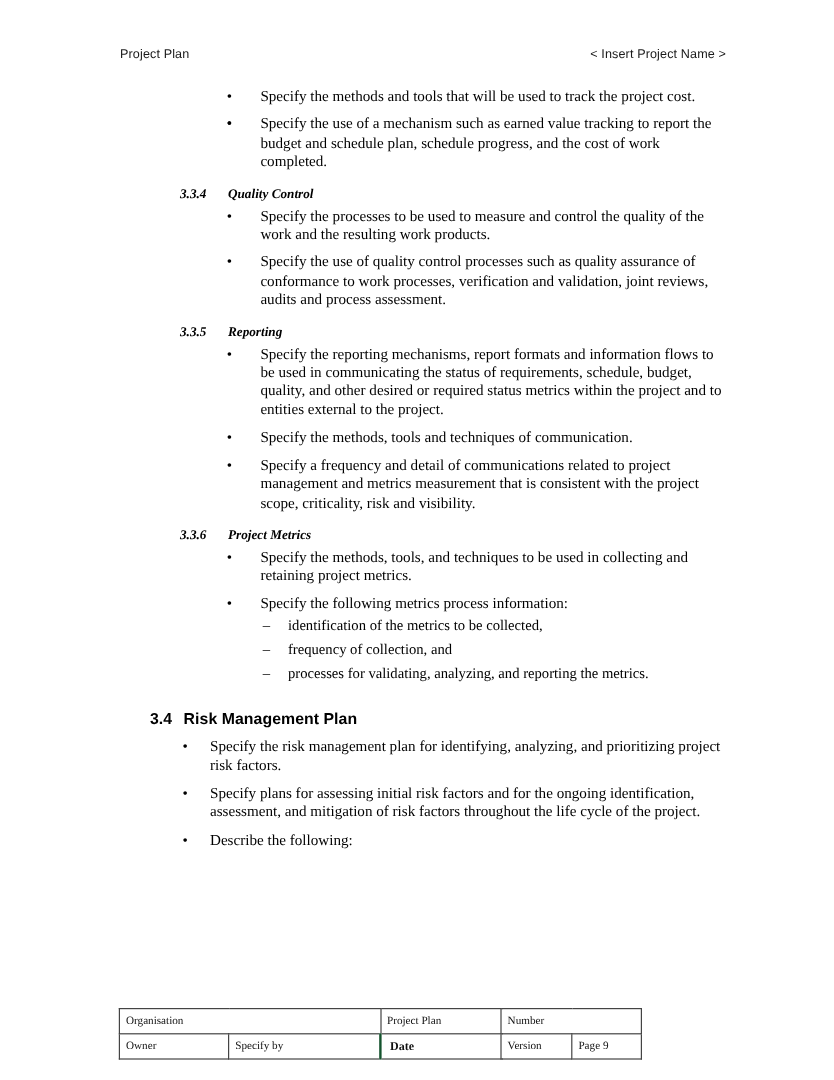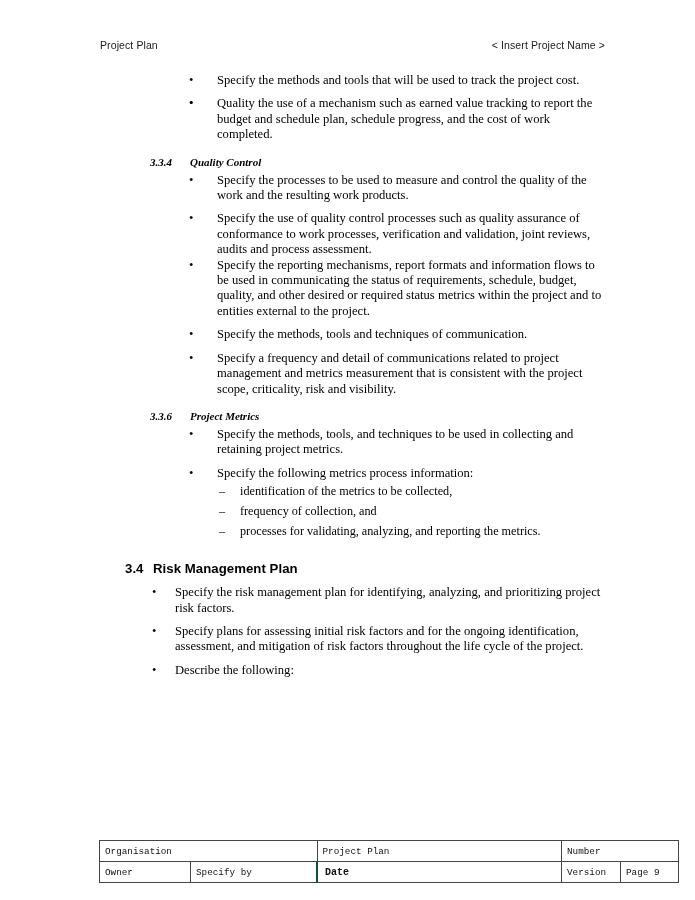--- a/index.html
+++ b/index.html
@@ -147,23 +147,23 @@
     line-height: 15px;
   }
 
   .grp { margin-bottom: 0; }
 
   
   .footer-table {
     position: absolute;
     left: 99px;
     top: 823px;
-    width: 580px;
+    width: 436px;
     border-collapse: collapse;
-    font-family: Liberation Mono, monospace;
+    font-family: Liberation Serif, serif;
     font-size: 9.3px;
     color: #111;
     padding-left: 24px;
   }
   .footer-table td {
     border: 1px solid #444;
     height: 18px;
     padding: 1px 0 1px 5px;
     vertical-align: middle;
     white-space: nowrap;
@@ -190,39 +190,43 @@
     <ul class="blist lvl-deep grp">
       <li>
         <span class="mk">•</span>
         <span>Specify the methods and tools that will be used to track the project cost.</span>
       </li>
       <li>
         <span class="mk">•</span>
       </li>
       <li>
         <span class="mk">•</span>
-        <span>Quality the use of a mechanism such as earned value tracking to report the budget and schedule plan, schedule progress, and the cost of work completed.</span>
+        <span>Specify the use of a mechanism such as earned value tracking to report the budget and schedule plan, schedule progress, and the cost of work completed.</span>
       </li>
     </ul>
 
     <div class="h3">
       <span class="num">3.3.4</span>
       <span class="ttl">Quality Control</span>
     </div>
     <ul class="blist lvl-deep">
       <li>
         <span class="mk">•</span>
         <span>Specify the processes to be used to measure and control the quality of the work and the resulting work products.</span>
       </li>
       <li>
         <span class="mk">•</span>
         <span>Specify the use of quality control processes such as quality assurance of conformance to work processes, verification and validation, joint reviews, audits and process assessment.</span>
       </li>
     </ul>
 
+    <div class="h3">
+      <span class="num">3.3.5</span>
+      <span class="ttl">Reporting</span>
+    </div>
     <ul class="blist lvl-deep">
       <li>
         <span class="mk">•</span>
         <span>Specify the reporting mechanisms, report formats and information flows to be used in communicating the status of requirements, schedule, budget, quality, and other desired or required status metrics within the project and to entities external to the project.</span>
       </li>
       <li>
         <span class="mk">•</span>
         <span>Specify the methods, tools and techniques of communication.</span>
       </li>
       <li>

